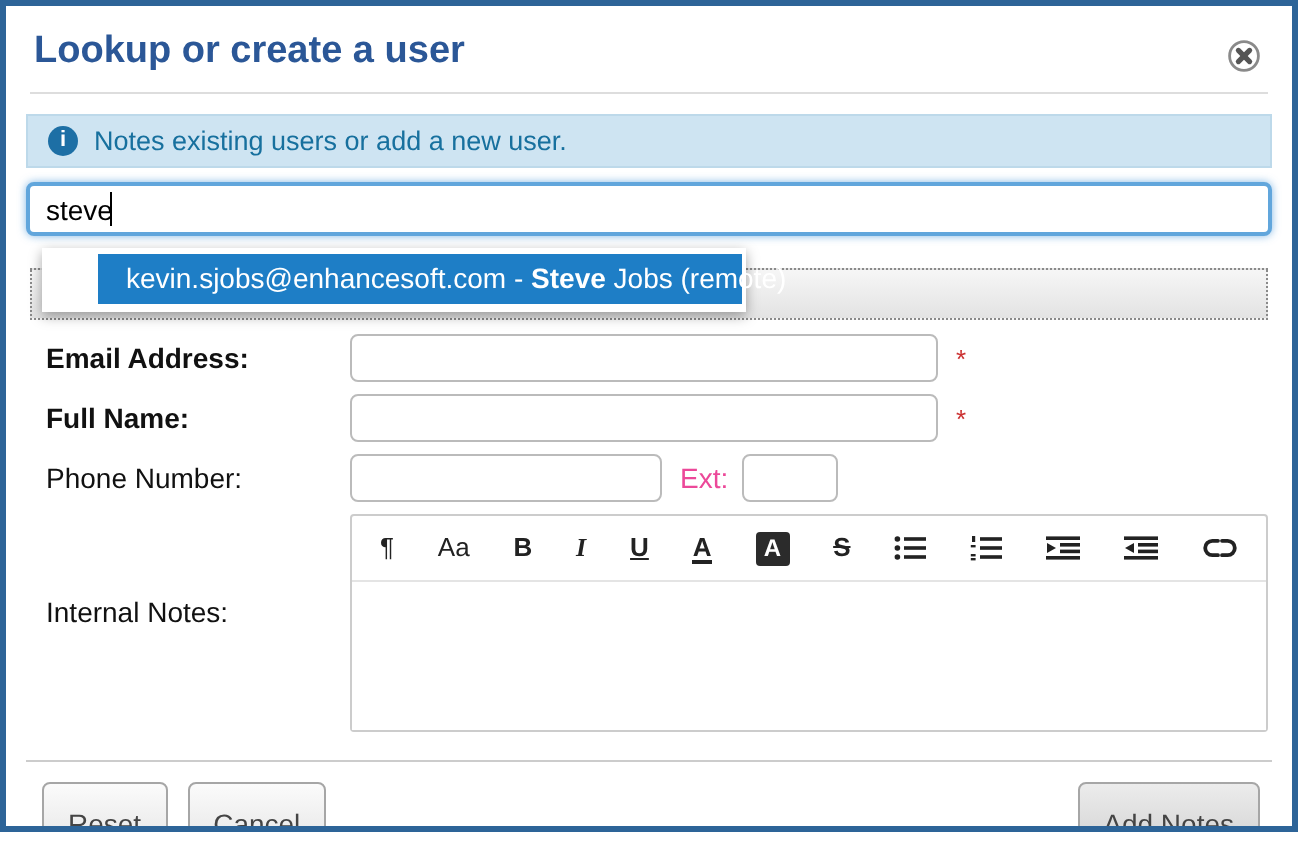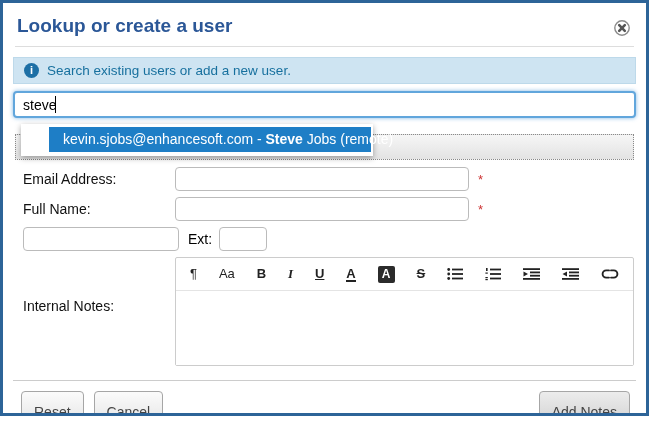--- a/index.html
+++ b/index.html
@@ -63,31 +63,31 @@
     border:1px dotted #8a8a8a;
     padding:4px 8px;
     font-size:13px;font-weight:bold;color:#222;
     height:26px;
   }
   
   .form{margin:7px 12px 0 20px;}
   .form-row{display:flex;align-items:center;margin-bottom:6px;}
   .form-row.top{align-items:flex-start;}
   .form-label{width:152px;flex:0 0 152px;font-size:14px;color:#111;}
-  .form-label.req{font-weight:normal;}
+  .form-label.req{font-weight:bold;}
   .text-input{
     height:24px;padding:2px 7px;font-size:13px;
     font-family:"Liberation Sans",sans-serif;
     border:1px solid #bbb;border-radius:4px;outline:none;
   }
   .w-wide{width:294px;}
   .w-phone{width:156px;}
   .w-ext{width:48px;}
   .req-star{color:#cc3333;font-size:13px;margin-left:9px;}
-  .ext-label{font-size:14px;color:#000000;margin:0 7px 0 9px;}
+  .ext-label{font-size:14px;color:#ec4899;margin:0 7px 0 9px;}
   
   .editor{width:460px;border:1px solid #ccc;border-radius:2px;background:#fff;}
   .editor-toolbar{
     display:flex;align-items:center;justify-content:space-between;
     padding:7px 14px;border-bottom:1px solid #e4e4e4;
   }
   .tbtn{
     border:none;background:none;padding:0;cursor:pointer;
     font-family:"Liberation Sans",sans-serif;
     font-size:13px;color:#222;line-height:16px;height:18px;
@@ -129,21 +129,21 @@
     <svg width="18" height="18" viewBox="0 0 18 18">
       <circle cx="9" cy="9" r="7.2" fill="#fff" stroke="#8a8a8a" stroke-width="1.4"></circle>
       <line x1="6.2" y1="6.2" x2="11.8" y2="11.8" stroke="#555" stroke-width="2.6" stroke-linecap="round"></line>
       <line x1="11.8" y1="6.2" x2="6.2" y2="11.8" stroke="#555" stroke-width="2.6" stroke-linecap="round"></line>
     </svg>
   </button>
   <div class="header-divider"></div>
 
   <div class="info-bar">
     <span class="info-icon">i</span>
-    <span>Search existing users or add a new user.</span>
+    <span>Notes existing users or add a new user.</span>
   </div>
 
   <div class="search-wrap">
     <input class="search-input" type="text" value="steve" style="">
     <div class="caret"></div>
   </div>
 
   <div class="dropdown">
     <div class="dropdown-item">
       <span>kevin.sjobs@enhancesoft.com - </span><span class="hl">Steve</span><span> Jobs (remote)</span>
@@ -160,20 +160,21 @@
       <span class="req-star">*</span>
     </div>
 
     <div class="form-row">
       <label class="form-label req">Full Name:</label>
       <input class="text-input w-wide" type="text" style="">
       <span class="req-star">*</span>
     </div>
 
     <div class="form-row">
+      <label class="form-label">Phone Number:</label>
       <input class="text-input w-phone" type="text" style="">
       <span class="ext-label">Ext:</span>
       <input class="text-input w-ext" type="text" style="">
     </div>
 
     <div class="form-row top">
       <label class="form-label" style="padding-top:5px;margin-top:36px;">Internal Notes:</label>
       <div class="editor">
         <div class="editor-toolbar">
           <button class="tbtn">¶</button>

